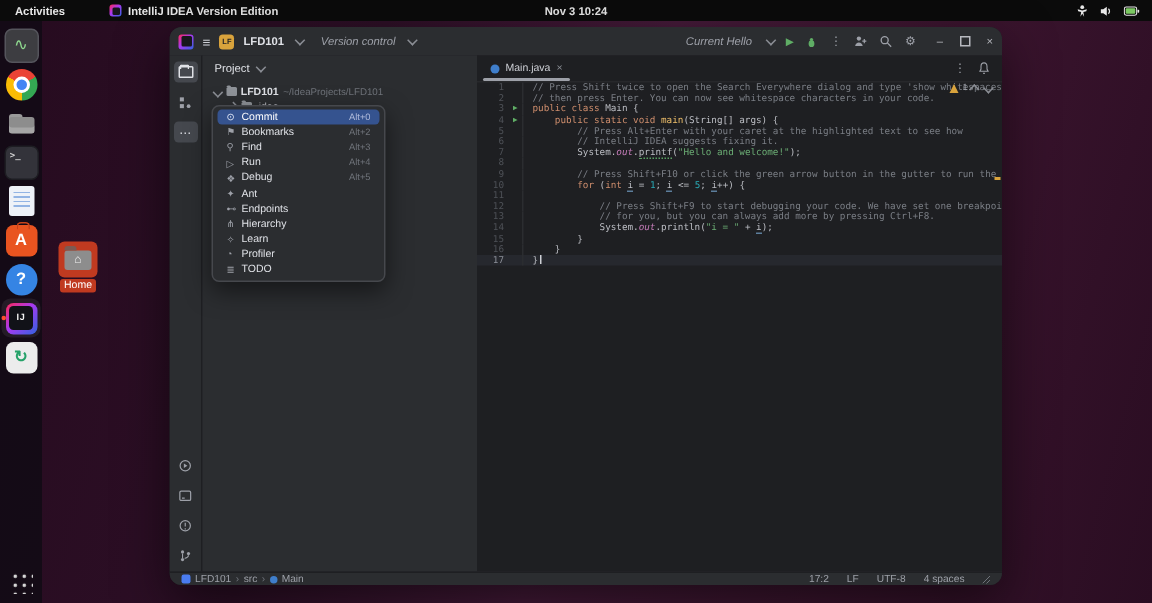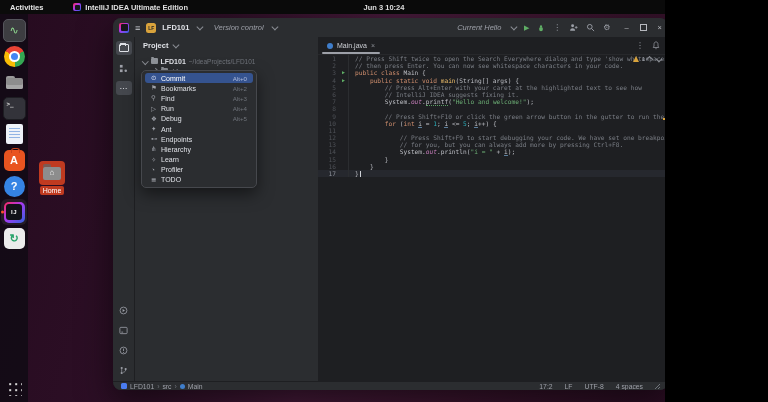--- a/index.html
+++ b/index.html
@@ -1,16 +1,16 @@
 <!DOCTYPE html>
 <html><head>
 <meta charset="utf-8">
 <style>
   html,body{margin:0;padding:0;background:#000;}
-  .screen{position:relative;width:665px;height:402px;overflow:hidden;
+  .screen{position:relative;width:768px;height:402px;overflow:hidden;
     font-family:"Liberation Sans",sans-serif;-webkit-font-smoothing:antialiased;}
   
   .desktop{position:absolute;inset:0;
     background:linear-gradient(105deg,#260b1f 0%,#2d0f26 30%,#451a39 52%,#3c152f 72%,#2a0d22 100%);}
   
   .topbar{position:absolute;left:0;top:0;width:768px;height:14px;background:#0b0b0b;
     display:flex;align-items:center;color:#e8e8e8;font-size:7.5px;}
   .tb-activities{margin-left:10px;font-weight:600;}
   .tb-app{display:flex;align-items:center;gap:4px;margin-left:30px;font-weight:600;}
   .mini-idea{width:8px;height:8px;border-radius:2px;background:linear-gradient(135deg,#fe2857,#a839f1 45%,#2f63e0);position:relative;}
@@ -77,21 +77,21 @@
   .maxbox{width:5px;height:5px;border:1px solid #b7b9bf;display:inline-block;}
   
   .stripe{position:absolute;left:0;top:19px;bottom:9px;width:22px;background:#2b2d30;border-right:1px solid #1e1f22;
     display:flex;flex-direction:column;align-items:center;padding:4px 0;box-sizing:border-box;gap:6px;}
   .stripe .sbtn{width:16px;height:14px;border-radius:3px;display:flex;align-items:center;justify-content:center;color:#9da0a8;font-size:8px;}
   .stripe .sbtn.active{background:#45484e;color:#dfe1e6;}
   .folder-mini{width:8px;height:6px;background:transparent;border:1px solid currentColor;border-radius:1px;position:relative;}
   .folder-mini::before{content:"";position:absolute;top:-2px;left:0;width:4px;height:1.5px;border:1px solid currentColor;border-bottom:none;border-radius:1px 1px 0 0;}
   .stripe-bottom{margin-top:auto;display:flex;flex-direction:column;gap:6px;align-items:center;}
   .project{position:absolute;left:22px;top:19px;width:183px;bottom:9px;background:#2b2d30;border-right:1px solid #1e1f22;}
-  .proj-head{display:flex;align-items:center;gap:3px;padding:4px 0 0 8px;color:#dfe1e6;font-weight:700;font-size:7.5px;}
+  .proj-head{display:flex;align-items:center;gap:3px;padding:4px 0 0 8px;color:#dfe1e6;font-weight:400;font-size:7.5px;}
   .tree{margin-top:6px;font-size:7px;}
   .trow{display:flex;align-items:center;gap:3px;height:10px;padding-left:8px;color:#bcbec4;}
   .trow .tchev{width:3.5px;height:3.5px;border-right:1px solid #8a8d94;border-bottom:1px solid #8a8d94;display:inline-block;}
   .tchev.open{transform:rotate(45deg);}
   .tchev.closed{transform:rotate(-45deg);}
   .tfolder{width:7px;height:5.5px;background:#8f9399;border-radius:1px;position:relative;}
   .tfolder::before{content:"";position:absolute;top:-1.5px;left:0;width:3px;height:1.5px;background:#8f9399;border-radius:1px 1px 0 0;}
   .troot{font-weight:700;color:#dfe1e6;}
   .tpath{color:#6f737a;font-size:6.5px;}
   
@@ -141,23 +141,23 @@
 </head>
 <body>
 
 <div class="screen">
   <div class="desktop"></div>
 
   <div class="topbar">
     <span class="tb-activities">Activities</span>
     <span class="tb-app">
       <span class="mini-idea"></span>
-      <span>IntelliJ IDEA Ultimate Edition</span>
+      <span>IntelliJ IDEA Version Edition</span>
     </span>
-    <span class="tb-clock">Jun 3 10:24</span>
+    <span class="tb-clock">Nov 3 10:24</span>
     <span class="tb-status">
       <svg width="9" height="9" viewBox="0 0 10 10">
         <circle cx="5" cy="2" r="1.4" fill="#e8e8e8"></circle>
           <path d="M1.6 3.6l3.4.9 3.4-.9-.4 1.4-2.2.6.6 3.4-1.4-2.2-1.4 2.2.6-3.4-2.2-.6z" fill="#e8e8e8"></path>
       </svg>
       <svg width="9" height="9" viewBox="0 0 10 10">
         <path d="M1 3.6h1.8L5.4 1.6v6.8L2.8 6.4H1z" fill="#e8e8e8"></path>
           <path d="M6.6 3.2a2.4 2.4 0 010 3.6" stroke="#e8e8e8" stroke-width="0.9" fill="none"></path>
       </svg>
       <svg width="11" height="9" viewBox="0 0 12 9">

